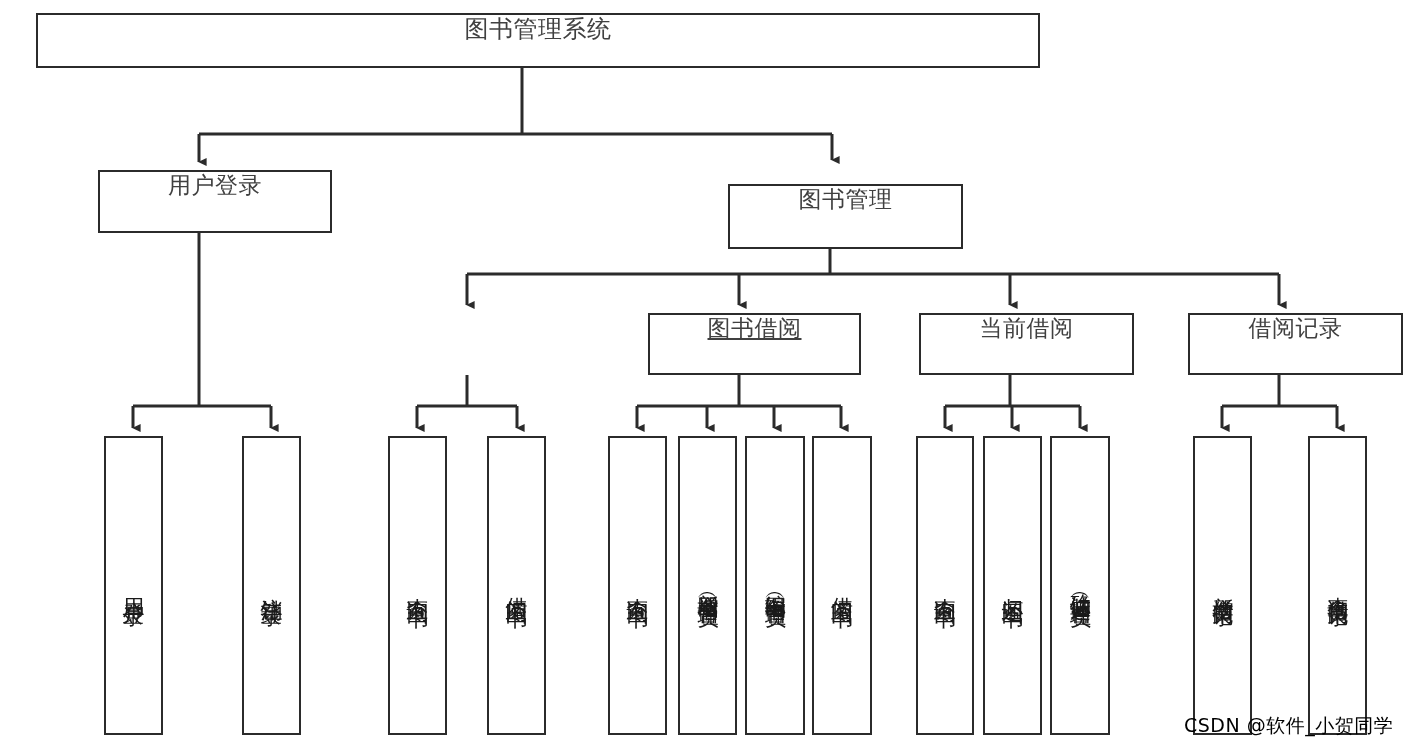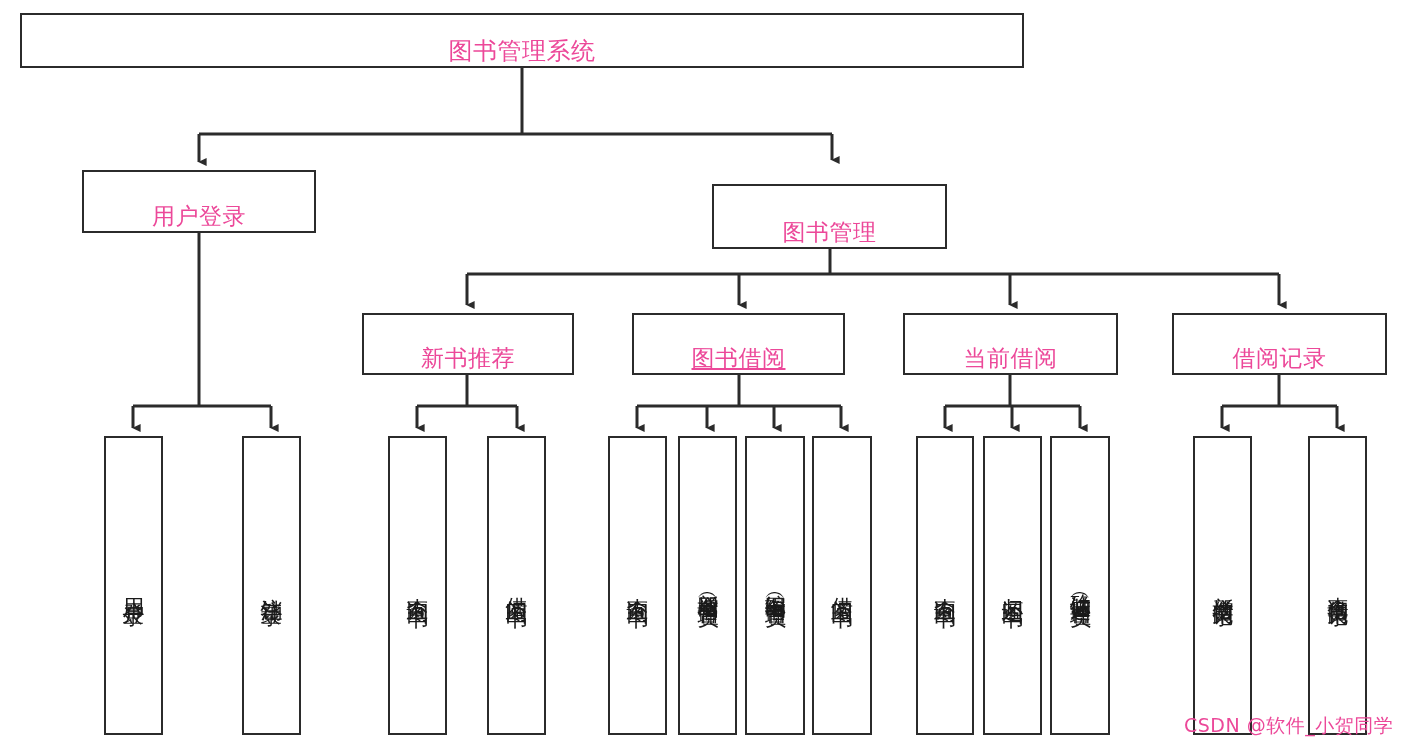--- a/index.html
+++ b/index.html
@@ -25,23 +25,24 @@
     width: 1405px;
     height: 747px;
     pointer-events: none;
   }
   .node {
     position: absolute;
     box-sizing: border-box;
     border: 2.5px solid #2b2b2b;
     background: #ffffff;
     display: flex;
-    align-items: flex-end;
+    align-items: flex-start;
     justify-content: center;
-    color: #ec4899;
+    color: #404040;
+    margin-left: 16px;
   }
   .node-h {
     font-size: 23px;
     letter-spacing: 0.5px;
     line-height: 1.2;
   }
   .node-h.root {
     font-size: 24px;
   }
   .leaf {
@@ -65,21 +66,21 @@
   }
   .leaf.tall .vtext {
     font-size: 21px;
     letter-spacing: 2px;
   }
   .watermark {
     position: absolute;
     left: 1184px;
     top: 713px;
     font-size: 19px;
-    color: #ec4899;
+    color: #000000;
     white-space: nowrap;
     letter-spacing: 0.5px;
     font-family: "DejaVu Sans", "Liberation Sans", sans-serif;
   }
 </style>
 </head>
 <body>
 
 <div id="canvas">
 
@@ -139,23 +140,20 @@
   </div>
 
   <div class="node node-h" style="left:82px; top:170px; width:234px; height:63px;">
     <span>用户登录</span>
   </div>
 
   <div class="node node-h" style="left:712px; top:184px; width:235px; height:65px;">
     <span>图书管理</span>
   </div>
 
-  <div class="node node-h" style="left:362px; top:313px; width:212px; height:62px;">
-    <span>新书推荐</span>
-  </div>
 
   <div class="node node-h" style="left:632px; top:313px; width:213px; height:62px;text-decoration:underline;">
     <span>图书借阅</span>
   </div>
 
   <div class="node node-h" style="left:1172px; top:313px; width:215px; height:62px;">
     <span>借阅记录</span>
   </div>
 
   <div class="node node-h" style="left:903px; top:313px; width:215px; height:62px;">

